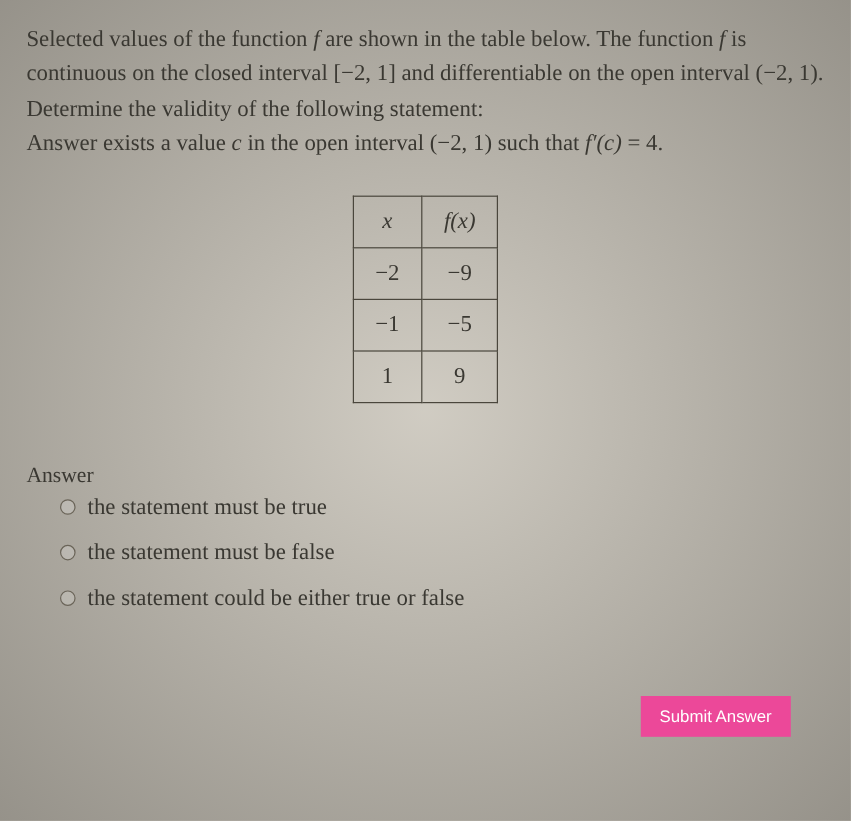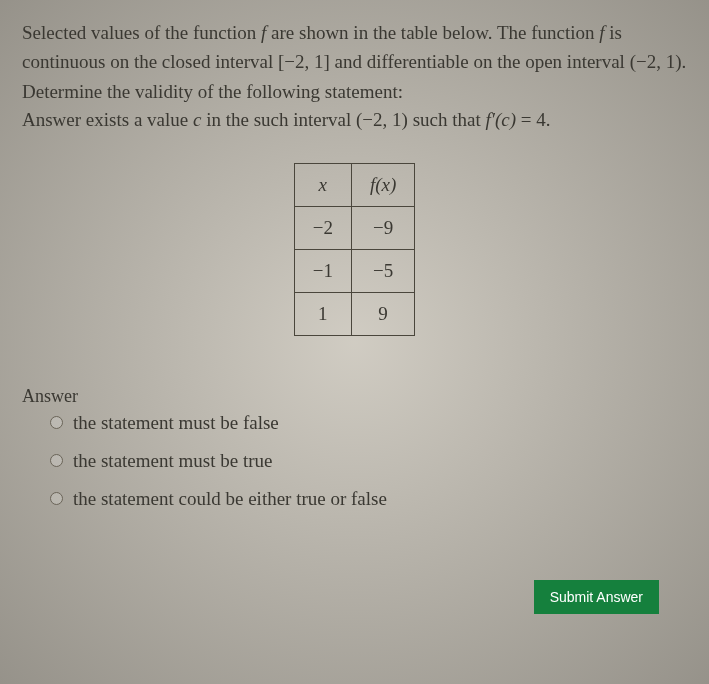--- a/index.html
+++ b/index.html
@@ -76,40 +76,40 @@
       height: 13px;
       border: 1.5px solid #6a6458;
       border-radius: 50%;
       background: rgba(255,255,255,0.2);
       flex-shrink: 0;
     }
     .submit-btn {
       position: absolute;
       right: 28px;
       top: 562px;
-      background: #15803d;
+      background: #ec4899;
       color: #fff;
       font-family: Arial, sans-serif;
       font-size: 14px;
       padding: 9px 16px;
       border: none;
       cursor: pointer;
     }
   </style>
 </head>
 <body>
 
 <div class="content">
 
   <p class="question-text">
     <span>Selected values of the function </span><span class="italic">f</span><span> are shown in the table below. The function </span><span class="italic">f</span><span> is continuous on the closed interval </span><span>[−2, 1]</span><span> and differentiable on the open interval </span><span>(−2, 1)</span><span>. Determine the validity of the following statement:</span>
   </p>
 
   <p class="statement-text">
-    <span>Answer exists a value </span><span class="italic">c</span><span> in the such interval </span><span>(−2, 1)</span><span> such that </span><span class="italic">f′(c)</span><span> = </span><span>4</span><span>.</span>
+    <span>Answer exists a value </span><span class="italic">c</span><span> in the open interval </span><span>(−2, 1)</span><span> such that </span><span class="italic">f′(c)</span><span> = </span><span>4</span><span>.</span>
   </p>
 
   <div class="table-wrap">
     <table>
       <tbody>
           <tr>
         <th>x</th>
         <th>f(x)</th>
       </tr>
       <tr>
@@ -126,25 +126,25 @@
       </tr>
     </tbody>
       </table>
   </div>
 
   <p class="answer-heading">Answer</p>
 
   <div class="options">
     <div class="option-row">
       <span class="radio"></span>
-      <span>the statement must be false</span>
+      <span>the statement must be true</span>
     </div>
     <div class="option-row">
       <span class="radio"></span>
-      <span>the statement must be true</span>
+      <span>the statement must be false</span>
     </div>
     <div class="option-row">
       <span class="radio"></span>
       <span>the statement could be either true or false</span>
     </div>
   </div>
 
   <button class="submit-btn">Submit Answer</button>
 
 </div>

